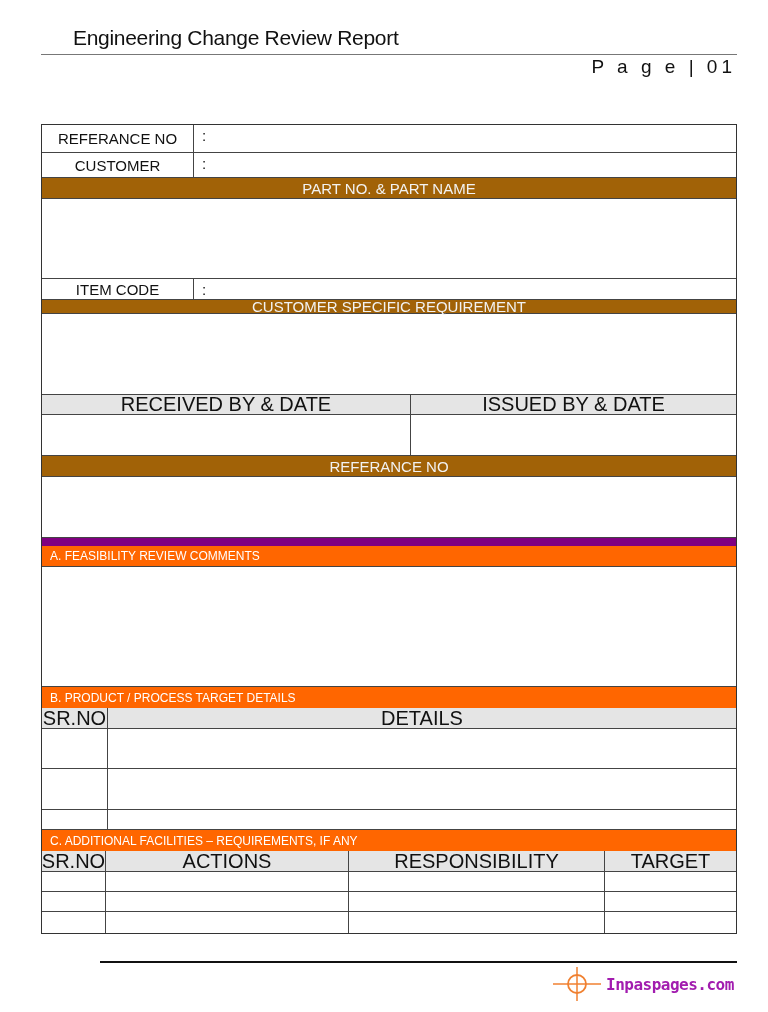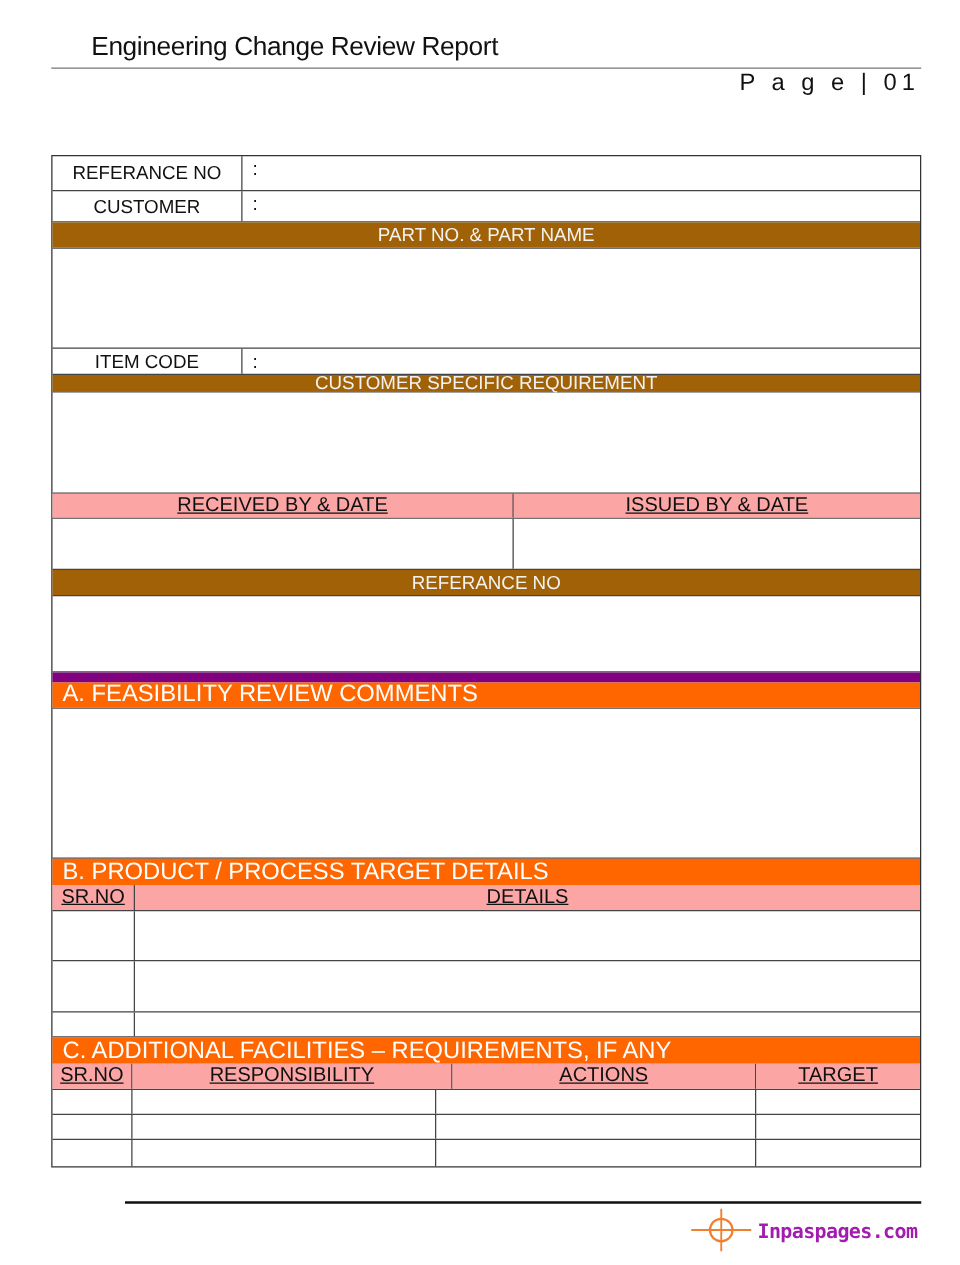--- a/index.html
+++ b/index.html
@@ -9,22 +9,22 @@
   .title-rule { position:absolute; left:41px; top:54px; width:696px; height:1px; background:#777; }
   .page-num { position:absolute; right:32px; top:56px; font-size:19px; letter-spacing:4px; color:#111; }
   .form { position:absolute; left:41px; top:124px; width:696px; border:1.5px solid #333; border-bottom:1.5px solid #333; box-sizing:border-box; }
   .row { display:flex; width:100%; box-sizing:border-box; border-bottom:1px solid #444; }
   .row:last-child { border-bottom:none; }
   .cell { box-sizing:border-box; border-right:1px solid #444; display:flex; align-items:center; font-size:15px; }
   .cell:last-child { border-right:none; }
   .label { justify-content:center; }
   .colon { padding-left:8px; align-items:flex-start; padding-top:2px; }
   .dark { background:#a16207; color:#f2f2f2; justify-content:center; font-size:15px; }
-  .mid { background:#fca5a5; color:#111; justify-content:center; font-size:16px;text-decoration:underline; }
-  .orange { background:#ff6600; color:#fff; padding-left:8px; font-size:19px; }
+  .mid { background:#e5e5e5; color:#111; justify-content:center; font-size:20px; }
+  .orange { background:#ff6600; color:#fff; padding-left:8px; font-size:12px; }
   .purple { background:#800080; }
   .footer-rule { position:absolute; left:100px; top:961px; width:637px; height:1.5px; background:#111; }
   .logo { position:absolute; left:552px; top:966px; display:flex; align-items:center; }
   .logo-text { font-family:"DejaVu Sans Mono", monospace; font-weight:bold; font-size:16px; color:#a21caf; margin-left:4px; letter-spacing:-0.5px; }
 </style>
 </head>
 <body>
 
 <div class="doc-title">Engineering Change Review Report</div>
 <div class="title-rule"></div>
@@ -106,22 +106,22 @@
   <div class="row" style="height:20px">
     <div class="cell" style="width:66px"></div>
     <div class="cell" style="flex:1"></div>
   </div>
 
   <div class="row" style="height:21px; border-bottom:none">
     <div class="cell orange" style="flex:1">C.  ADDITIONAL FACILITIES – REQUIREMENTS, IF ANY</div>
   </div>
   <div class="row" style="height:21px">
     <div class="cell mid" style="width:64px">SR.NO</div>
+    <div class="cell mid" style="width:243px">ACTIONS</div>
     <div class="cell mid" style="width:256px">RESPONSIBILITY</div>
-    <div class="cell mid" style="width:243px">ACTIONS</div>
     <div class="cell mid" style="flex:1">TARGET</div>
   </div>
   <div class="row" style="height:20px">
     <div class="cell" style="width:64px"></div>
     <div class="cell" style="width:243px"></div>
     <div class="cell" style="width:256px"></div>
     <div class="cell" style="flex:1"></div>
   </div>
   <div class="row" style="height:20px">
     <div class="cell" style="width:64px"></div>

